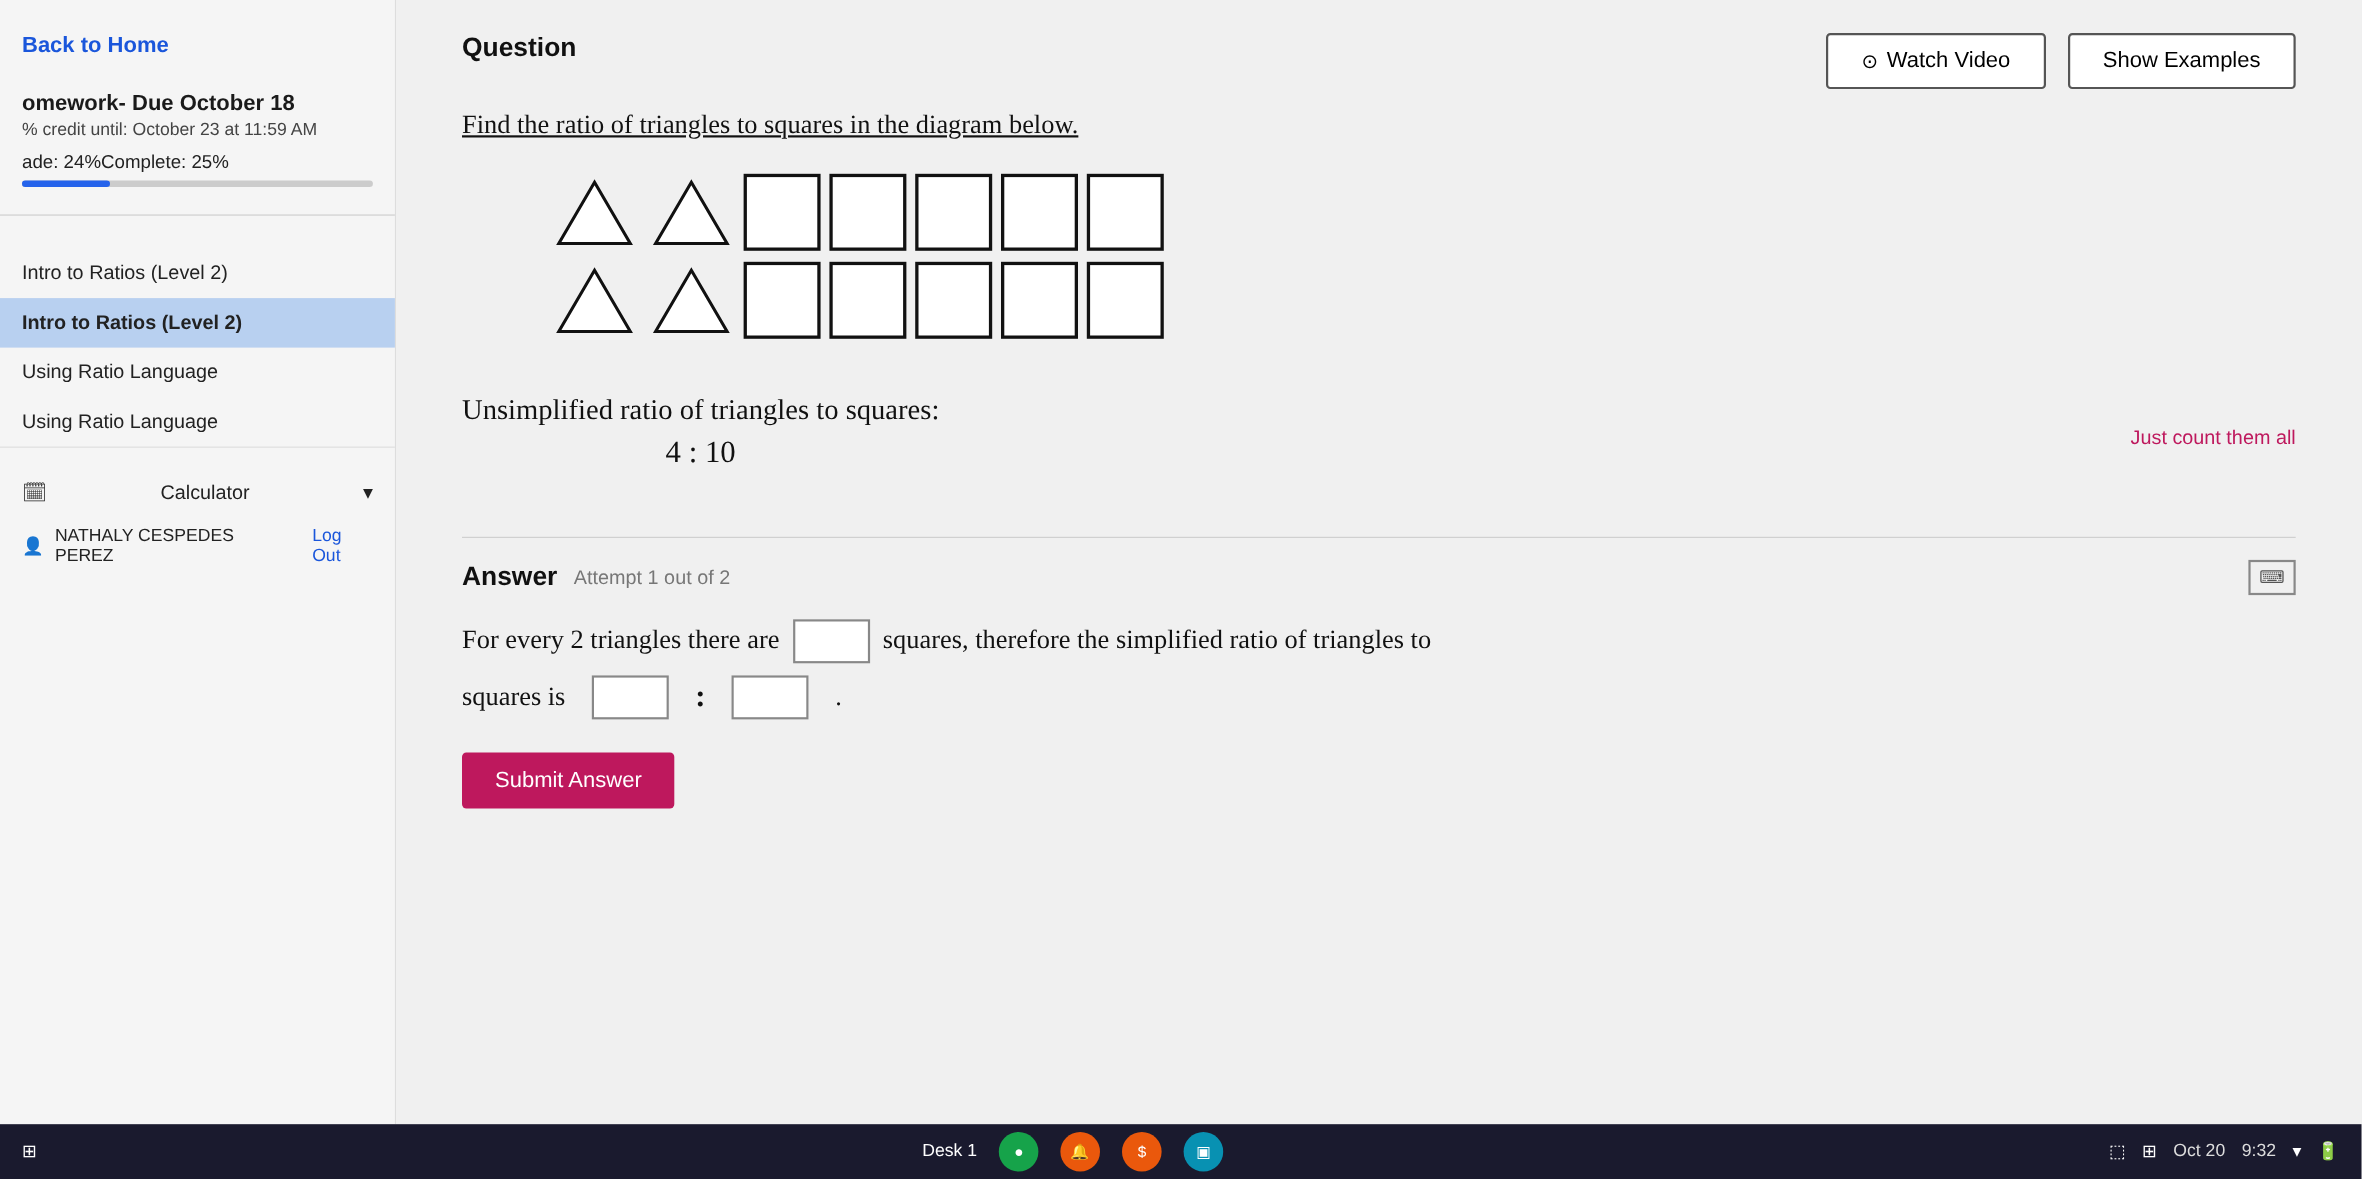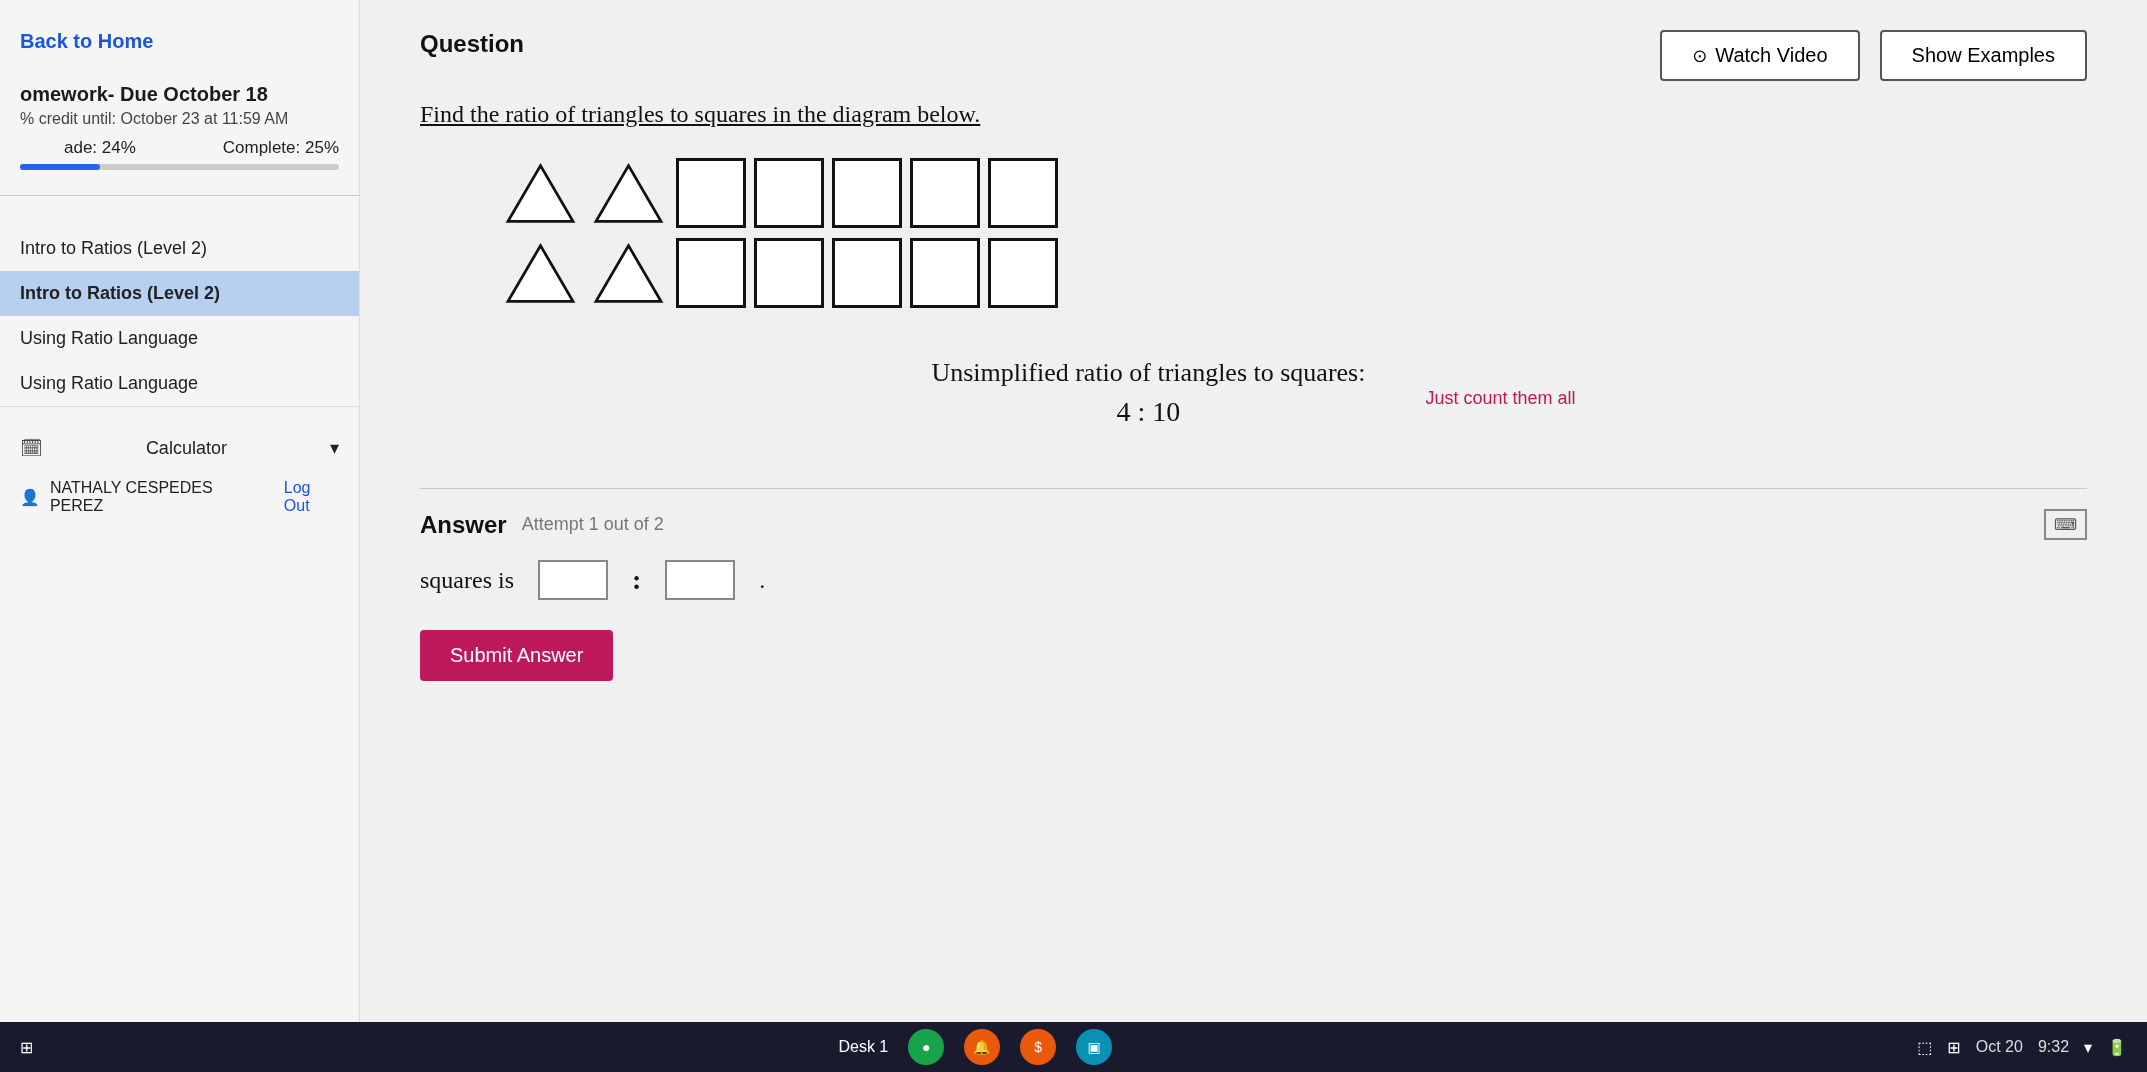--- a/index.html
+++ b/index.html
@@ -59,26 +59,24 @@
     .credit-info {
       font-size: 16px;
       color: #444;
       font-family: Arial, sans-serif;
       margin-top: 4px;
     }
 
     .grade-row {
       display: flex;
       align-items: center;
-      justify-content: space-between;
       margin-top: 10px;
       font-family: Arial, sans-serif;
       font-size: 17px;
       color: #222;
-      margin-left: 44px;
     }
 
     .progress-bar-container {
       width: 100%;
       height: 6px;
       background: #ccc;
       border-radius: 3px;
       margin-top: 6px;
     }
 
@@ -242,21 +240,21 @@
 
     .just-count {
       font-size: 18px;
       color: #be185d;
       font-family: Arial, sans-serif;
       margin-left: 40px;
     }
 
     .ratio-row {
       display: flex;
-      justify-content: center;
+      justify-content: space-between;
       align-items: center;
       gap: 20px;
     }
 
     
     .answer-section {
       margin-top: 30px;
       border-top: 1px solid #ccc;
       padding-top: 20px;
     }
@@ -507,20 +505,25 @@
       <div class="just-count">Just count them all</div>
     </div>
 
     <div class="answer-section">
       <div class="answer-header">
         <span class="answer-label">Answer</span>
         <span class="attempt-label">Attempt 1 out of 2</span>
         <div class="keyboard-icon">⌨</div>
       </div>
 
+      <div class="answer-text">
+        <span>For every 2 triangles there are</span>
+        &nbsp;<input class="inline-input" type="text" style="">&nbsp;
+        <span>squares, therefore the simplified ratio of triangles to</span>
+      </div>
 
       <div class="answer-inputs-row">
         <span>squares is</span>
         <input class="inline-input" type="text" style="">
         <span class="colon">:</span>
         <input class="inline-input" type="text" style="">
         <span>.</span>
       </div>
 
       <button class="submit-btn">Submit Answer</button>

